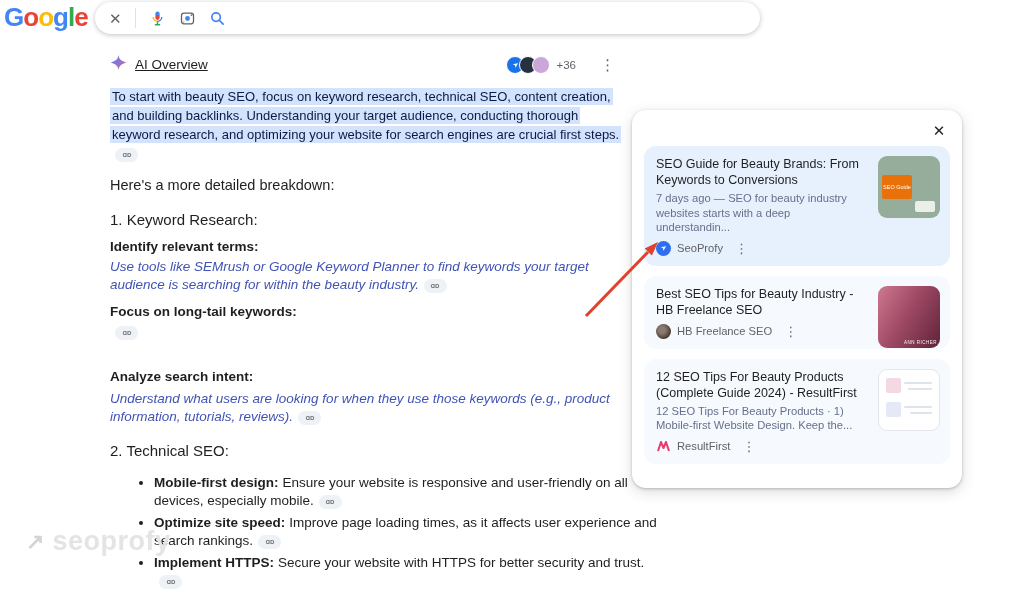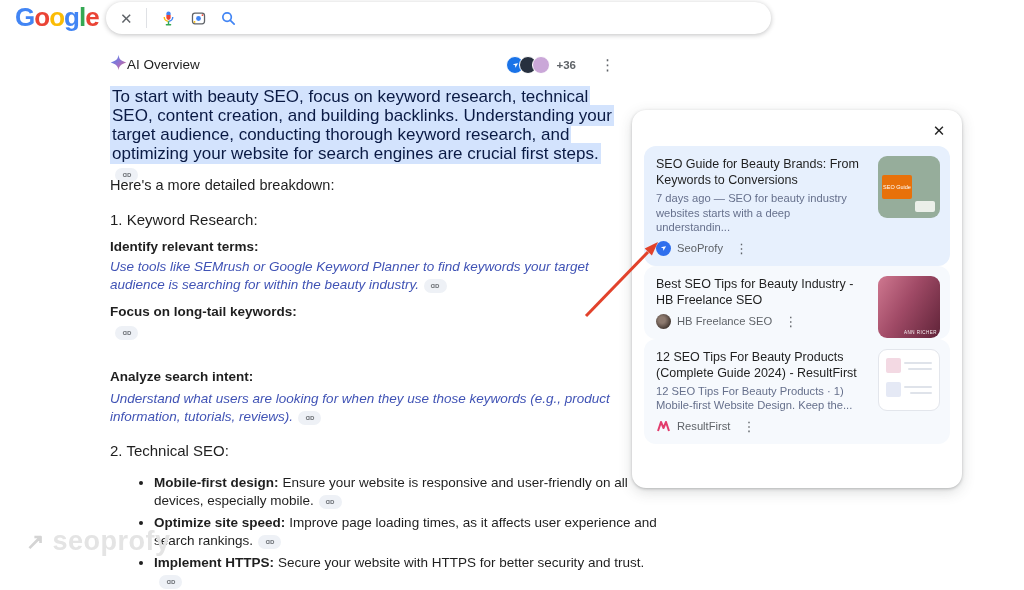--- a/index.html
+++ b/index.html
@@ -1,66 +1,66 @@
 <!DOCTYPE html>
 <html><head>
 <meta charset="utf-8">
 <style>
   html,body{margin:0;padding:0;}
   body{width:1024px;height:590px;position:relative;overflow:hidden;background:#fff;
        font-family:"Liberation Sans",sans-serif;color:#1f1f1f;}
 
   
-  .topbar{position:absolute;top:0;left:11px;width:968px;height:46px;background:#fff;}
+  .topbar{position:absolute;top:0;left:0;width:968px;height:46px;background:#fff;}
   .glogo{position:absolute;left:4px;top:3px;font-size:26px;font-weight:bold;letter-spacing:-1.5px;line-height:28px;}
   .glogo span{letter-spacing:-1px;}
   .gl-b{color:#4285F4}.gl-r{color:#EA4335}.gl-y{color:#FBBC05}.gl-g{color:#34A853}
   .search-pill{position:absolute;left:95px;top:2px;width:665px;height:32px;border-radius:17px;
        background:#fff;box-shadow:0 1px 5px rgba(32,33,36,.28);display:flex;align-items:center;
        padding:0 14px;box-sizing:border-box;gap:13px;}
   .search-input{flex:1;border:none;outline:none;font-size:13.5px;color:#202124;
        font-family:"Liberation Sans",sans-serif;background:transparent;}
   .clear-x{font-size:15px;color:#5f6368;cursor:pointer;line-height:1;}
   .pill-div{width:1px;height:20px;background:#dfe1e5;}
   .pill-icon{display:flex;align-items:center;cursor:pointer;}
 
   
   .ai-header{position:absolute;left:110px;top:54px;width:505px;display:flex;align-items:center;}
-  .ai-label{font-size:13.5px;font-weight:500;color:#1f1f1f;}
+  .ai-label{margin-left:8px;font-size:13.5px;font-weight:500;color:#1f1f1f;text-decoration:underline;}
   .hdr-right{margin-left:auto;display:flex;align-items:center;}
   .avatars{display:flex;align-items:center;}
   .av{width:16px;height:16px;border-radius:50%;border:1.5px solid #fff;display:flex;
       align-items:center;justify-content:center;box-sizing:content-box;}
   .av+.av{margin-left:-5px;}
   .av1{background:#1a73e8;color:#fff;font-size:7px;}
   .av1 span{display:inline-block;transform:rotate(-35deg);}
   .av2{background:#27303f;}
   .av3{background:#caa7d8;}
-  .plus-count{margin-left:6px;font-size:11.5px;color:#5f6368;font-weight:bold;}
+  .plus-count{margin-left:6px;font-size:11.5px;color:#5f6368;}
   .hdr-dots{margin-left:24px;font-size:15px;color:#5f6368;cursor:pointer;line-height:1;}
 
-  .intro{position:absolute;left:110px;top:87px;width:516px;font-size:17px;line-height:19px;}
+  .intro{position:absolute;left:110px;top:87px;width:516px;font-size:13px;line-height:19px;}
   .hl{background:#d3e3fd;color:#0a1a44;padding:1px 2px;-webkit-box-decoration-break:clone;box-decoration-break:clone;}
   .chip{display:inline-flex;align-items:center;justify-content:center;width:23px;height:14px;
         border-radius:8px;background:#eef1f6;margin-left:5px;vertical-align:-2px;cursor:pointer;}
   .breakdown{position:absolute;left:110px;top:177px;font-size:14.5px;color:#1f1f1f;}
   .sec-title{position:absolute;left:110px;font-size:15px;color:#1f1f1f;text-align:center;}
   .term{position:absolute;left:110px;font-size:13.5px;font-weight:bold;color:#1f1f1f;}
   .desc{position:absolute;left:110px;width:512px;font-size:13.5px;line-height:18px;color:#4053b5;font-style:italic;}
   .bullets{position:absolute;left:124px;top:466px;width:505px;margin:8px;padding:0 0 0 22px;
            font-size:13.5px;line-height:18px;color:#1f1f1f;}
   .bullets li{margin-bottom:4px;}
   .bterm{font-weight:bold;margin-right:4px;}
 
   
   .panel{position:absolute;left:632px;top:110px;width:330px;height:378px;background:#fff;
          border-radius:14px;box-shadow:0 1px 3px rgba(60,64,67,.3),0 4px 14px rgba(60,64,67,.18);}
   .panel-close{position:absolute;top:10px;right:12px;width:22px;height:22px;display:flex;
          align-items:center;justify-content:center;font-size:15px;color:#1f1f1f;cursor:pointer;}
-  .cards{position:absolute;top:36px;left:12px;right:12px;display:flex;flex-direction:column;gap:0;}
+  .cards{position:absolute;top:36px;left:12px;right:12px;display:flex;flex-direction:column;gap:10px;}
   .card{position:relative;border-radius:12px;padding:10px 12px;cursor:pointer;}
   .card-0{background:#e7f0fd;}
   .card-1,.card-2{background:#f6f9fd;}
   .card-title{font-size:12.5px;line-height:16px;color:#1f1f1f;padding-right:74px;}
   .card-snippet{margin-top:3px;font-size:11.2px;line-height:14.5px;color:#66708c;padding-right:74px;}
   .card-src{margin-top:6px;display:flex;align-items:center;gap:6px;}
   .favicon{width:15px;height:15px;border-radius:50%;display:flex;align-items:center;justify-content:center;flex-shrink:0;}
   .fav-seoprofy{background:#2f6fed;color:#fff;font-size:7px;}
   .fav-seoprofy span{display:inline-block;transform:rotate(-35deg);}
   .fav-hb{background:radial-gradient(circle at 40% 40%, #8d7a6f 25%, #3f342e 75%);}

